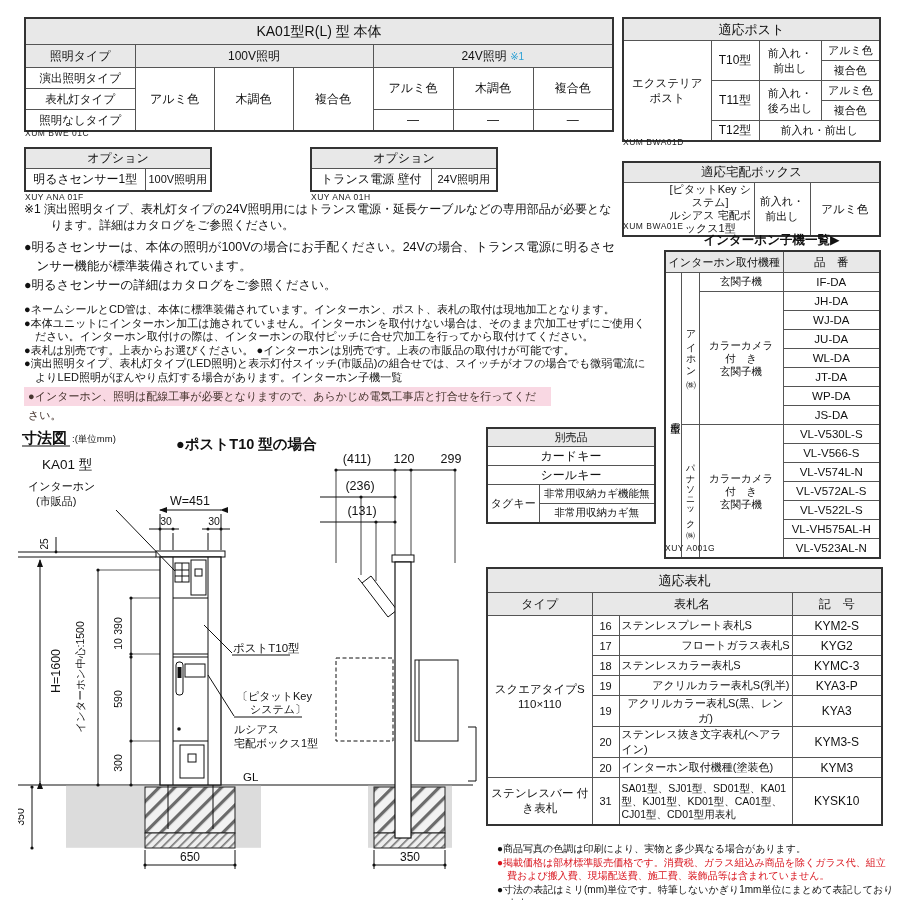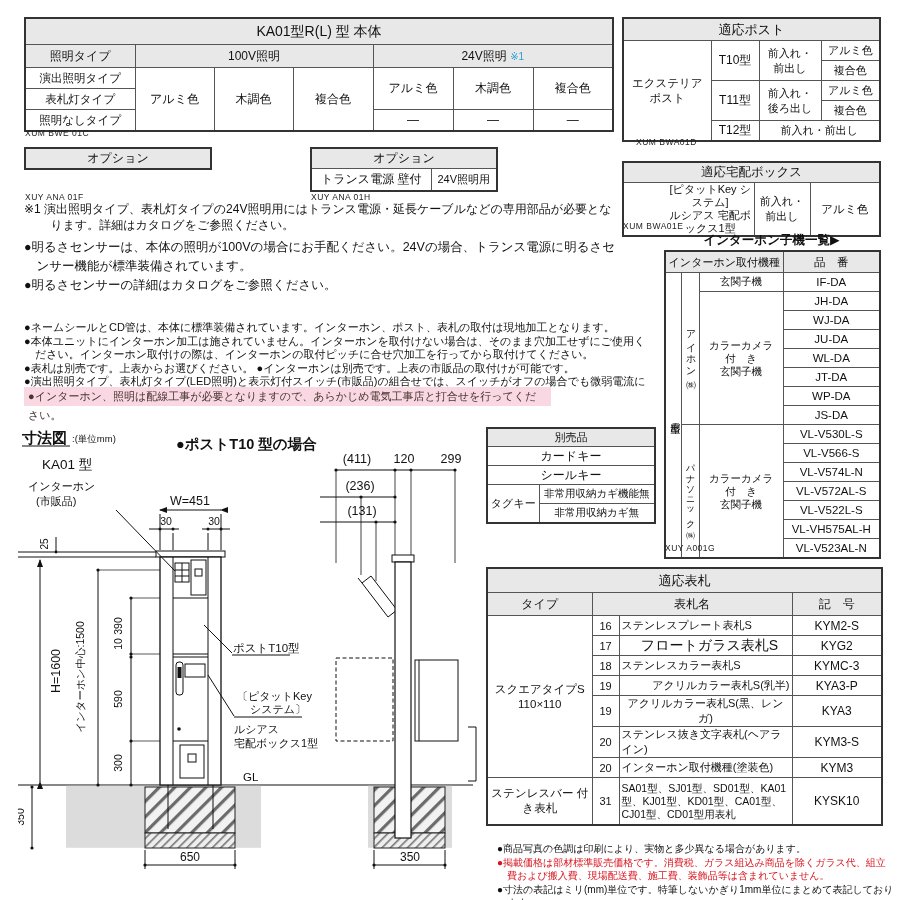--- a/index.html
+++ b/index.html
@@ -68,20 +68,24 @@
 
 <table class="tbl abs" style="left:24px;top:147px;width:186px;">
   <colgroup>
       <col style="width:120px">
       <col style="width:66px">
     </colgroup>
   <tbody>
       <tr>
         <td colspan="2" class="hd" style="height:19px;">オプション</td>
       </tr>
+  <tr>
+    <td style="height:21px;font-size:12px;">明るさセンサー1型</td>
+    <td style="font-size:11px;">100V照明用</td>
+  </tr>
 </tbody>
   </table>
 <div class="abs code" style="left:25px;top:192px;">XUY ANA 01F</div>
 
 <table class="tbl abs" style="left:310px;top:147px;width:186px;">
   <colgroup>
       <col style="width:120px">
       <col style="width:66px">
     </colgroup>
   <tbody>
@@ -98,21 +102,21 @@
 
 <div class="abs" style="left:24px;top:201px;width:590px;font-size:12px;line-height:16px;">
   <div class="hang2"><span>※1</span>&nbsp;<span>演出照明タイプ、表札灯タイプの24V照明用にはトランス電源・延長ケーブルなどの専用部品が必要となります。詳細はカタログをご参照ください。</span></div>
 </div>
 
 <div class="abs" style="left:24px;top:238px;width:592px;">
   <div class="noteL hang">●明るさセンサーは、本体の照明が100Vの場合にお手配ください。24Vの場合、トランス電源に明るさセンサー機能が標準装備されています。</div>
   <div class="noteL hang">●明るさセンサーの詳細はカタログをご参照ください。</div>
 </div>
 
-<div class="abs" style="left:24px;top:321px;width:624px;">
+<div class="abs" style="left:24px;top:303px;width:624px;">
   <div class="note hang">●ネームシールとCD管は、本体に標準装備されています。インターホン、ポスト、表札の取付は現地加工となります。</div>
   <div class="note hang">●本体ユニットにインターホン加工は施されていません。インターホンを取付けない場合は、そのまま穴加工せずにご使用ください。インターホン取付けの際は、インターホンの取付ピッチに合せ穴加工を行ってから取付けてください。</div>
   <div class="note hang">●表札は別売です。上表からお選びください。 ●インターホンは別売です。上表の市販品の取付けが可能です。</div>
   <div class="note hang">●演出照明タイプ、表札灯タイプ(LED照明)と表示灯付スイッチ(市販品)の組合せでは、スイッチがオフの場合でも微弱電流によりLED照明がぼんやり点灯する場合があります。インターホン子機一覧</div>
 </div>
 
 <div class="abs pink" style="left:24px;top:387px;width:519px;height:19px;">●インターホン、照明は配線工事が必要となりますので、あらかじめ電気工事店と打合せを行ってください。</div>
 
 <table class="tbl abs" style="left:622px;top:17px;width:257px;">
   <colgroup>
@@ -141,21 +145,21 @@
   </tr>
   <tr>
         <td style="height:19px;font-size:11px;">複合色</td>
       </tr>
   <tr>
     <td>T12型</td>
     <td colspan="2" style="height:19px;font-size:11px;">前入れ・前出し</td>
   </tr>
 </tbody>
   </table>
-<div class="abs code" style="left:636px;top:137px;">XUM BWA01D</div>
+<div class="abs code" style="left:623px;top:137px;">XUM BWA01D</div>
 
 <table class="tbl abs" style="left:622px;top:161px;width:257px;">
   <colgroup>
       <col style="width:131px">
       <col style="width:56px">
       <col style="width:70px">
     </colgroup>
   <tbody>
       <tr>
         <td colspan="3" class="hd" style="height:19px;font-size:12.5px;">適応宅配ボックス</td>
@@ -286,21 +290,21 @@
     <td class="hd">記　号</td>
   </tr>
   <tr>
     <td rowspan="7" style="font-size:11.5px;line-height:15px;"><span>スクエアタイプS</span><br><span>110×110</span></td>
     <td style="height:19px;font-size:11px;margin-top:42px;">16</td>
     <td style="text-align:left;font-size:11px;">ステンレスプレート表札S</td>
     <td style="font-size:12px;">KYM2-S</td>
   </tr>
   <tr>
         <td style="height:19px;font-size:11px;">17</td>
-        <td style="text-align:center;font-size:14px;padding-left:10px;">フロートガラス表札S</td>
+        <td style="text-align:right;font-size:11px;padding-left:10px;">フロートガラス表札S</td>
         <td style="font-size:12px;">KYG2</td>
       </tr>
   <tr>
         <td style="height:19px;font-size:11px;">18</td>
         <td style="text-align:left;font-size:11px;">ステンレスカラー表札S</td>
         <td style="font-size:12px;">KYMC-3</td>
       </tr>
   <tr>
         <td style="height:19px;font-size:11px;">19</td>
         <td style="text-align:right;font-size:11px;">アクリルカラー表札S(乳半)</td>

